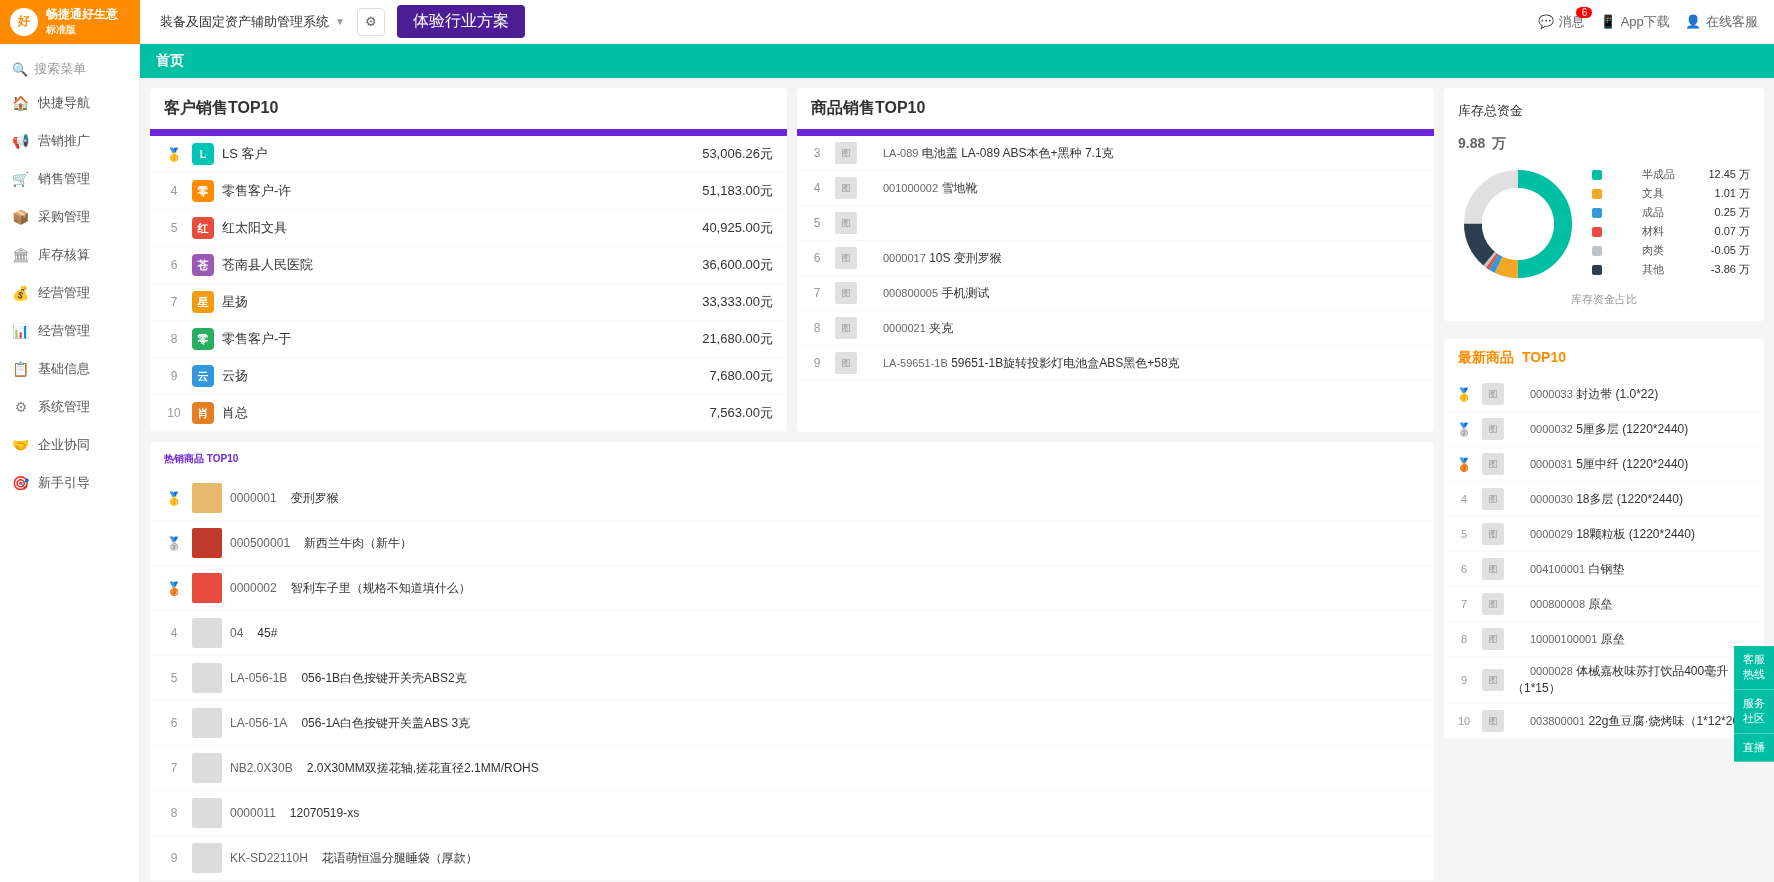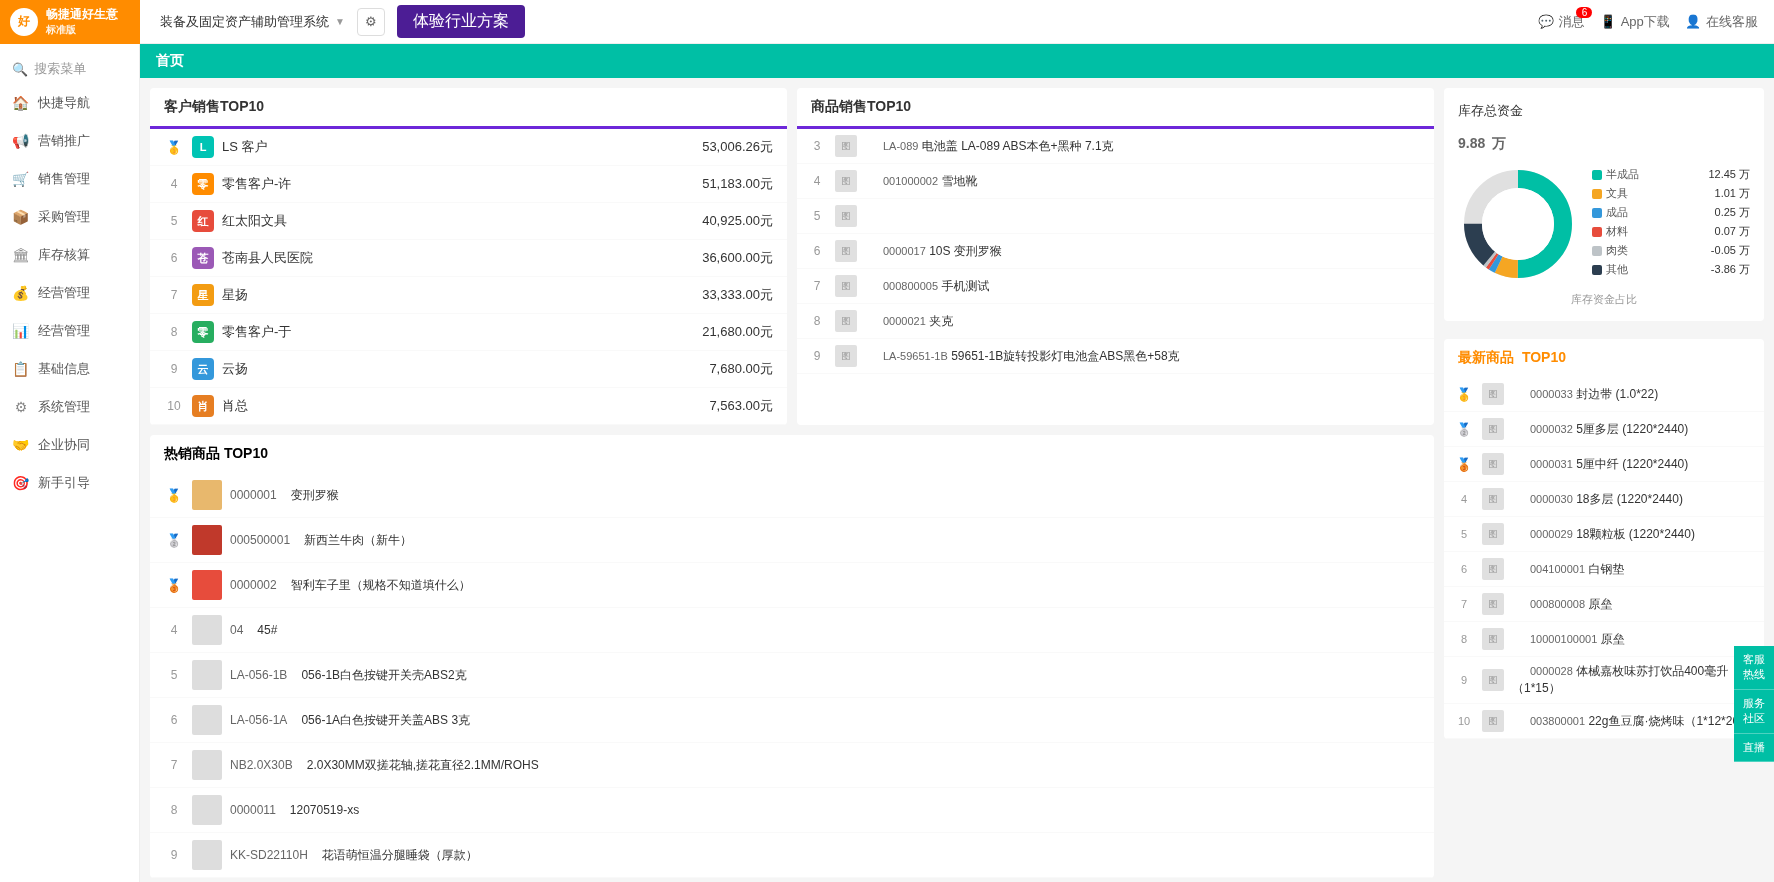--- a/index.html
+++ b/index.html
@@ -170,25 +170,25 @@
       flex-direction: column;
       gap: 18px;
     }
 
     .card {
       background: #fff;
       border-radius: 4px;
       overflow: hidden;
     }
     .card-title {
-      font-size: 14px;
+      font-size: 16px;
       font-weight: bold;
       padding: 10px 14px;
       color: #333;
-      border-bottom: 3px solid #6d28d9;
+      border-bottom: 7px solid #6d28d9;
     }
     .ranking-row {
       display: flex;
       align-items: center;
       padding: 7px 14px;
       border-bottom: 1px solid #f9f9f9;
       gap: 8px;
     }
     .rank-num {
       width: 20px;
@@ -235,23 +235,23 @@
       border-radius: 2px;
       display: flex; align-items: center; justify-content: center;
       font-size: 9px; color: #999;
     }
     .product-info { flex: 1; font-size: 12px; color: #333; }
     .product-code { color: #666; font-size: 11px; margin-left: 18px; }
 
     
     .hot-products { background: #fff; border-radius: 4px; }
     .hot-title {
-      font-size: 14px; font-weight: bold;
+      font-size: 10px; font-weight: bold;
       padding: 10px 14px;
-      color: #000000;
+      color: #6d28d9;
     }
     .hot-row {
       display: flex;
       align-items: center;
       padding: 7px 14px;
       gap: 8px;
       border-bottom: 1px solid #f9f9f9;
     }
     .hot-rank { width: 20px; text-align: center; color: #999; font-size: 12px; }
     .hot-img {
@@ -299,21 +299,21 @@
       align-items: center;
       justify-content: space-between;
       margin-bottom: 4px;
       gap: 4px;
     }
     .legend-dot {
       width: 10px; height: 10px;
       border-radius: 2px;
       flex-shrink: 0;
     }
-    .legend-label { flex: 1; color: #555; }
+    .legend-label { flex: 1; color: #555; margin-left: 36px; }
     .legend-val { color: #333; font-weight: 500; text-align: right; min-width: 60px; }
     .inventory-sub {
       font-size: 11px;
       color: #999;
       margin-top: 8px;
       text-align: center;
     }
 
     
     .newest-card { background: #fff; border-radius: 4px; }

